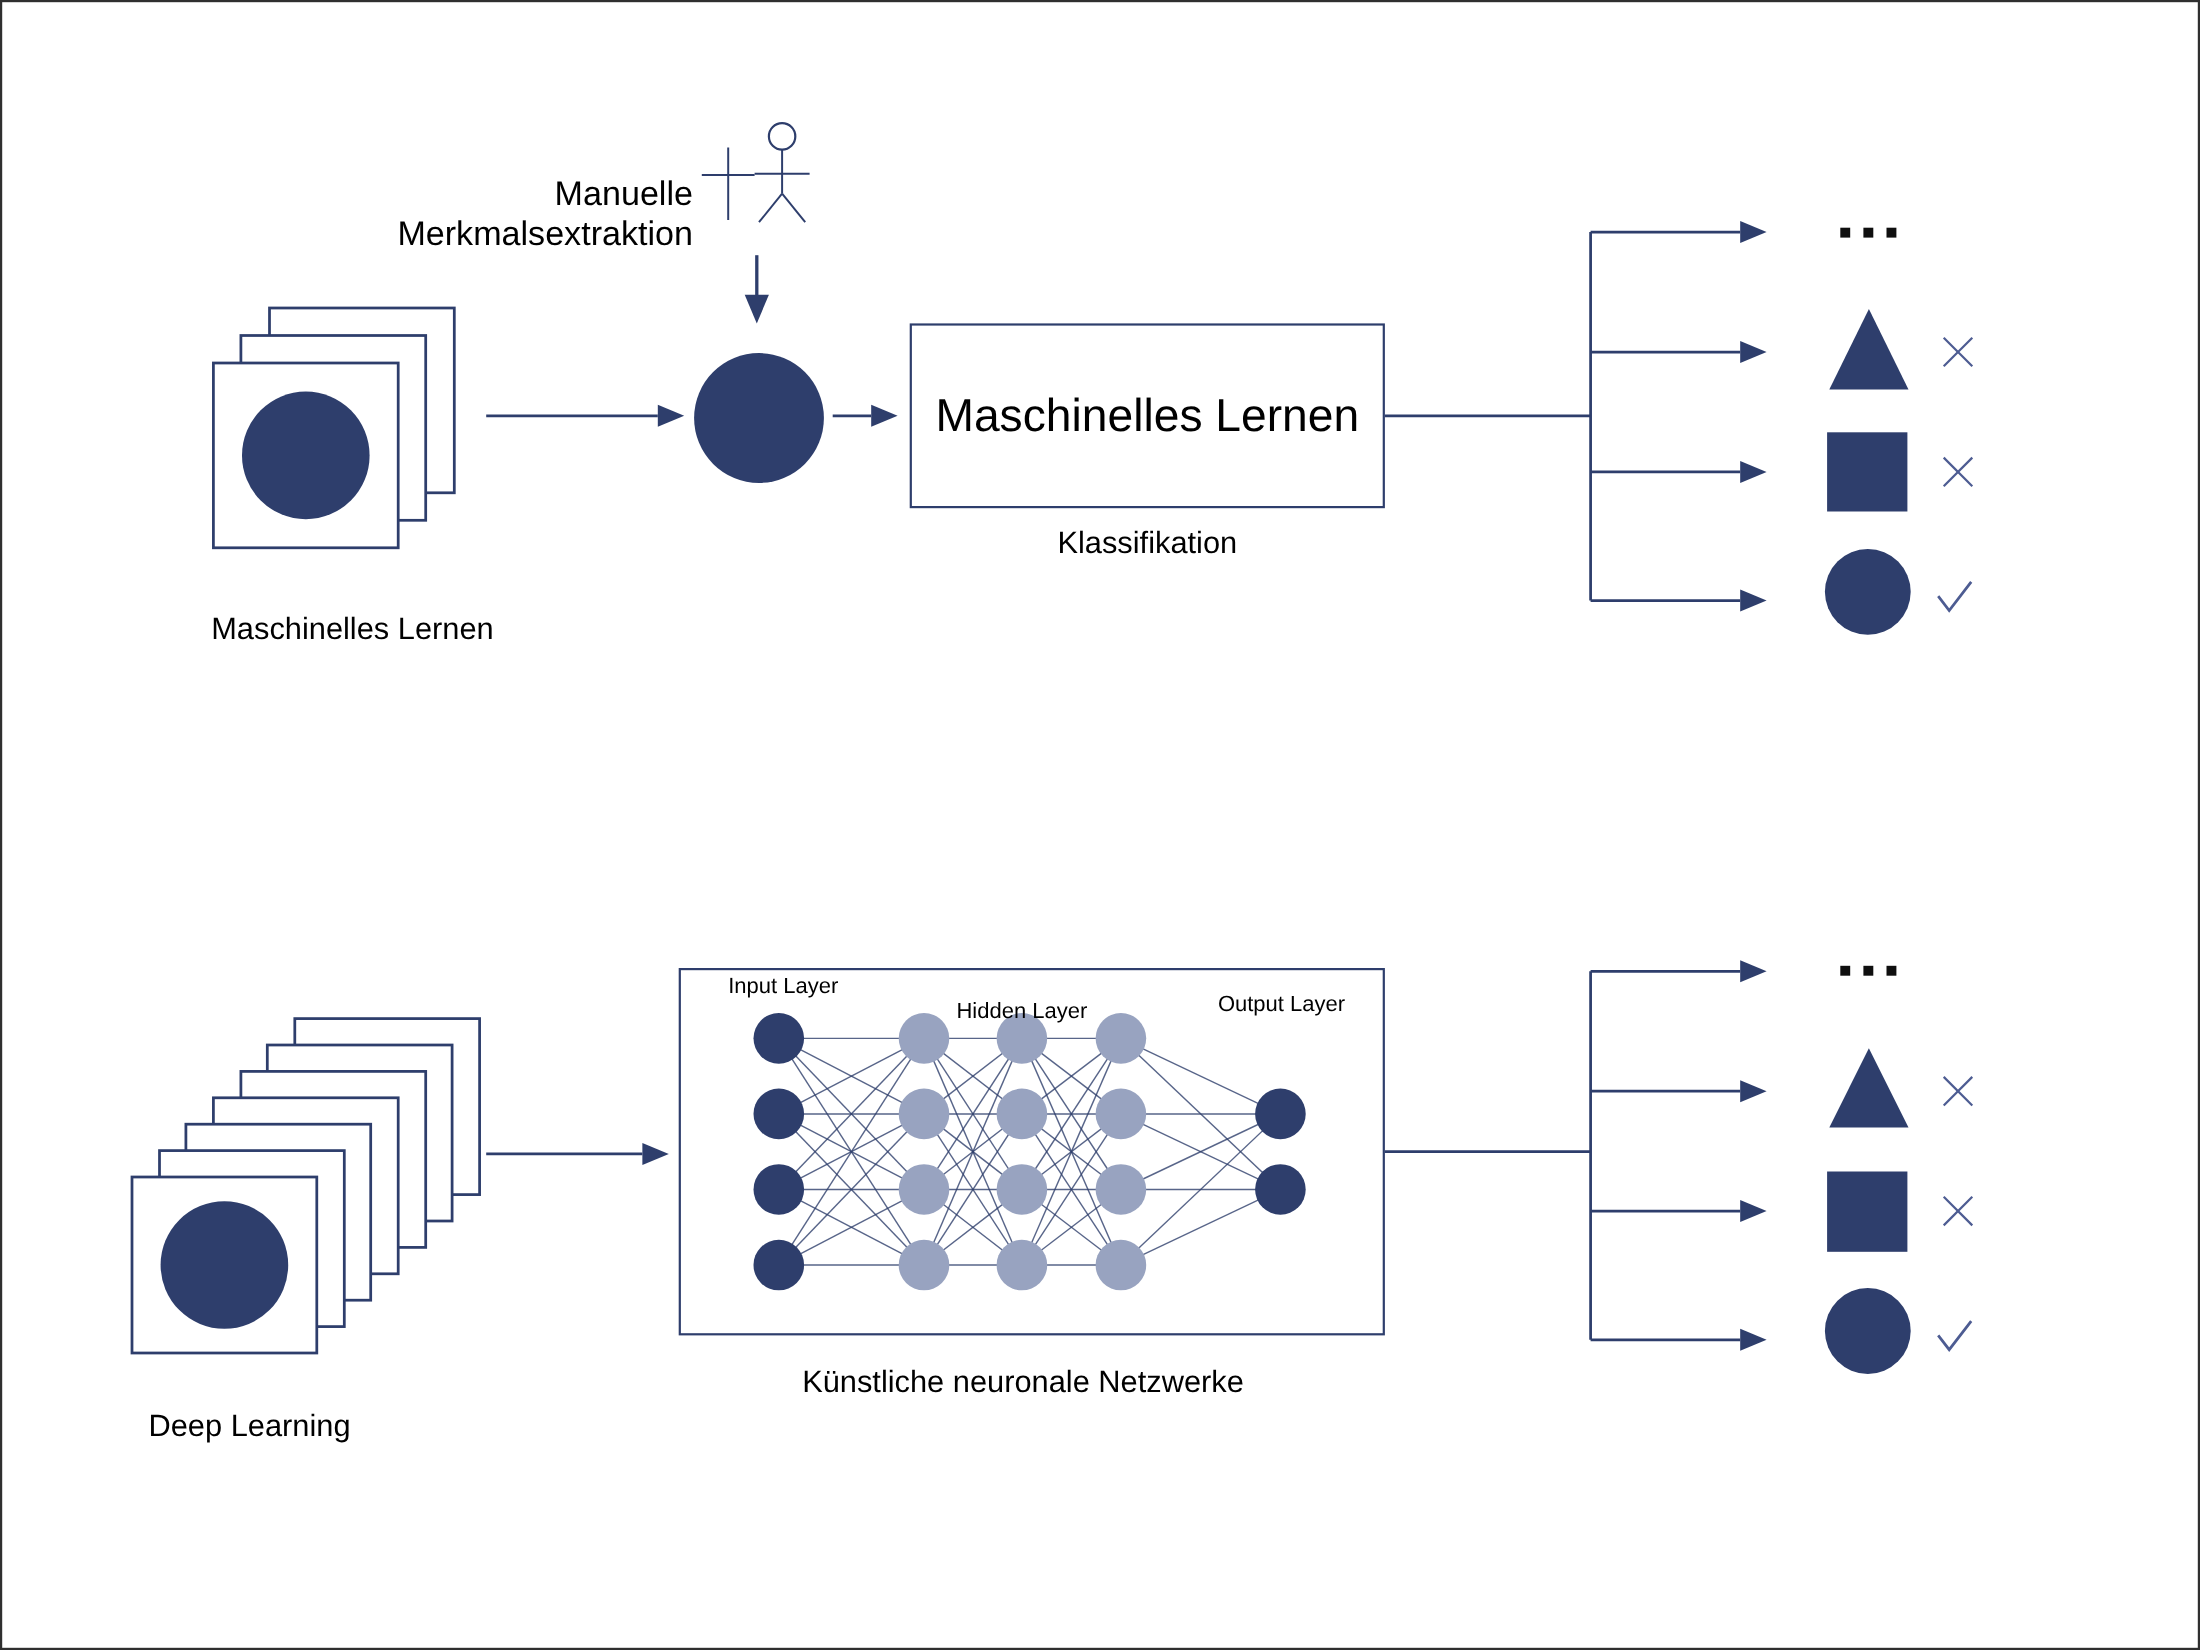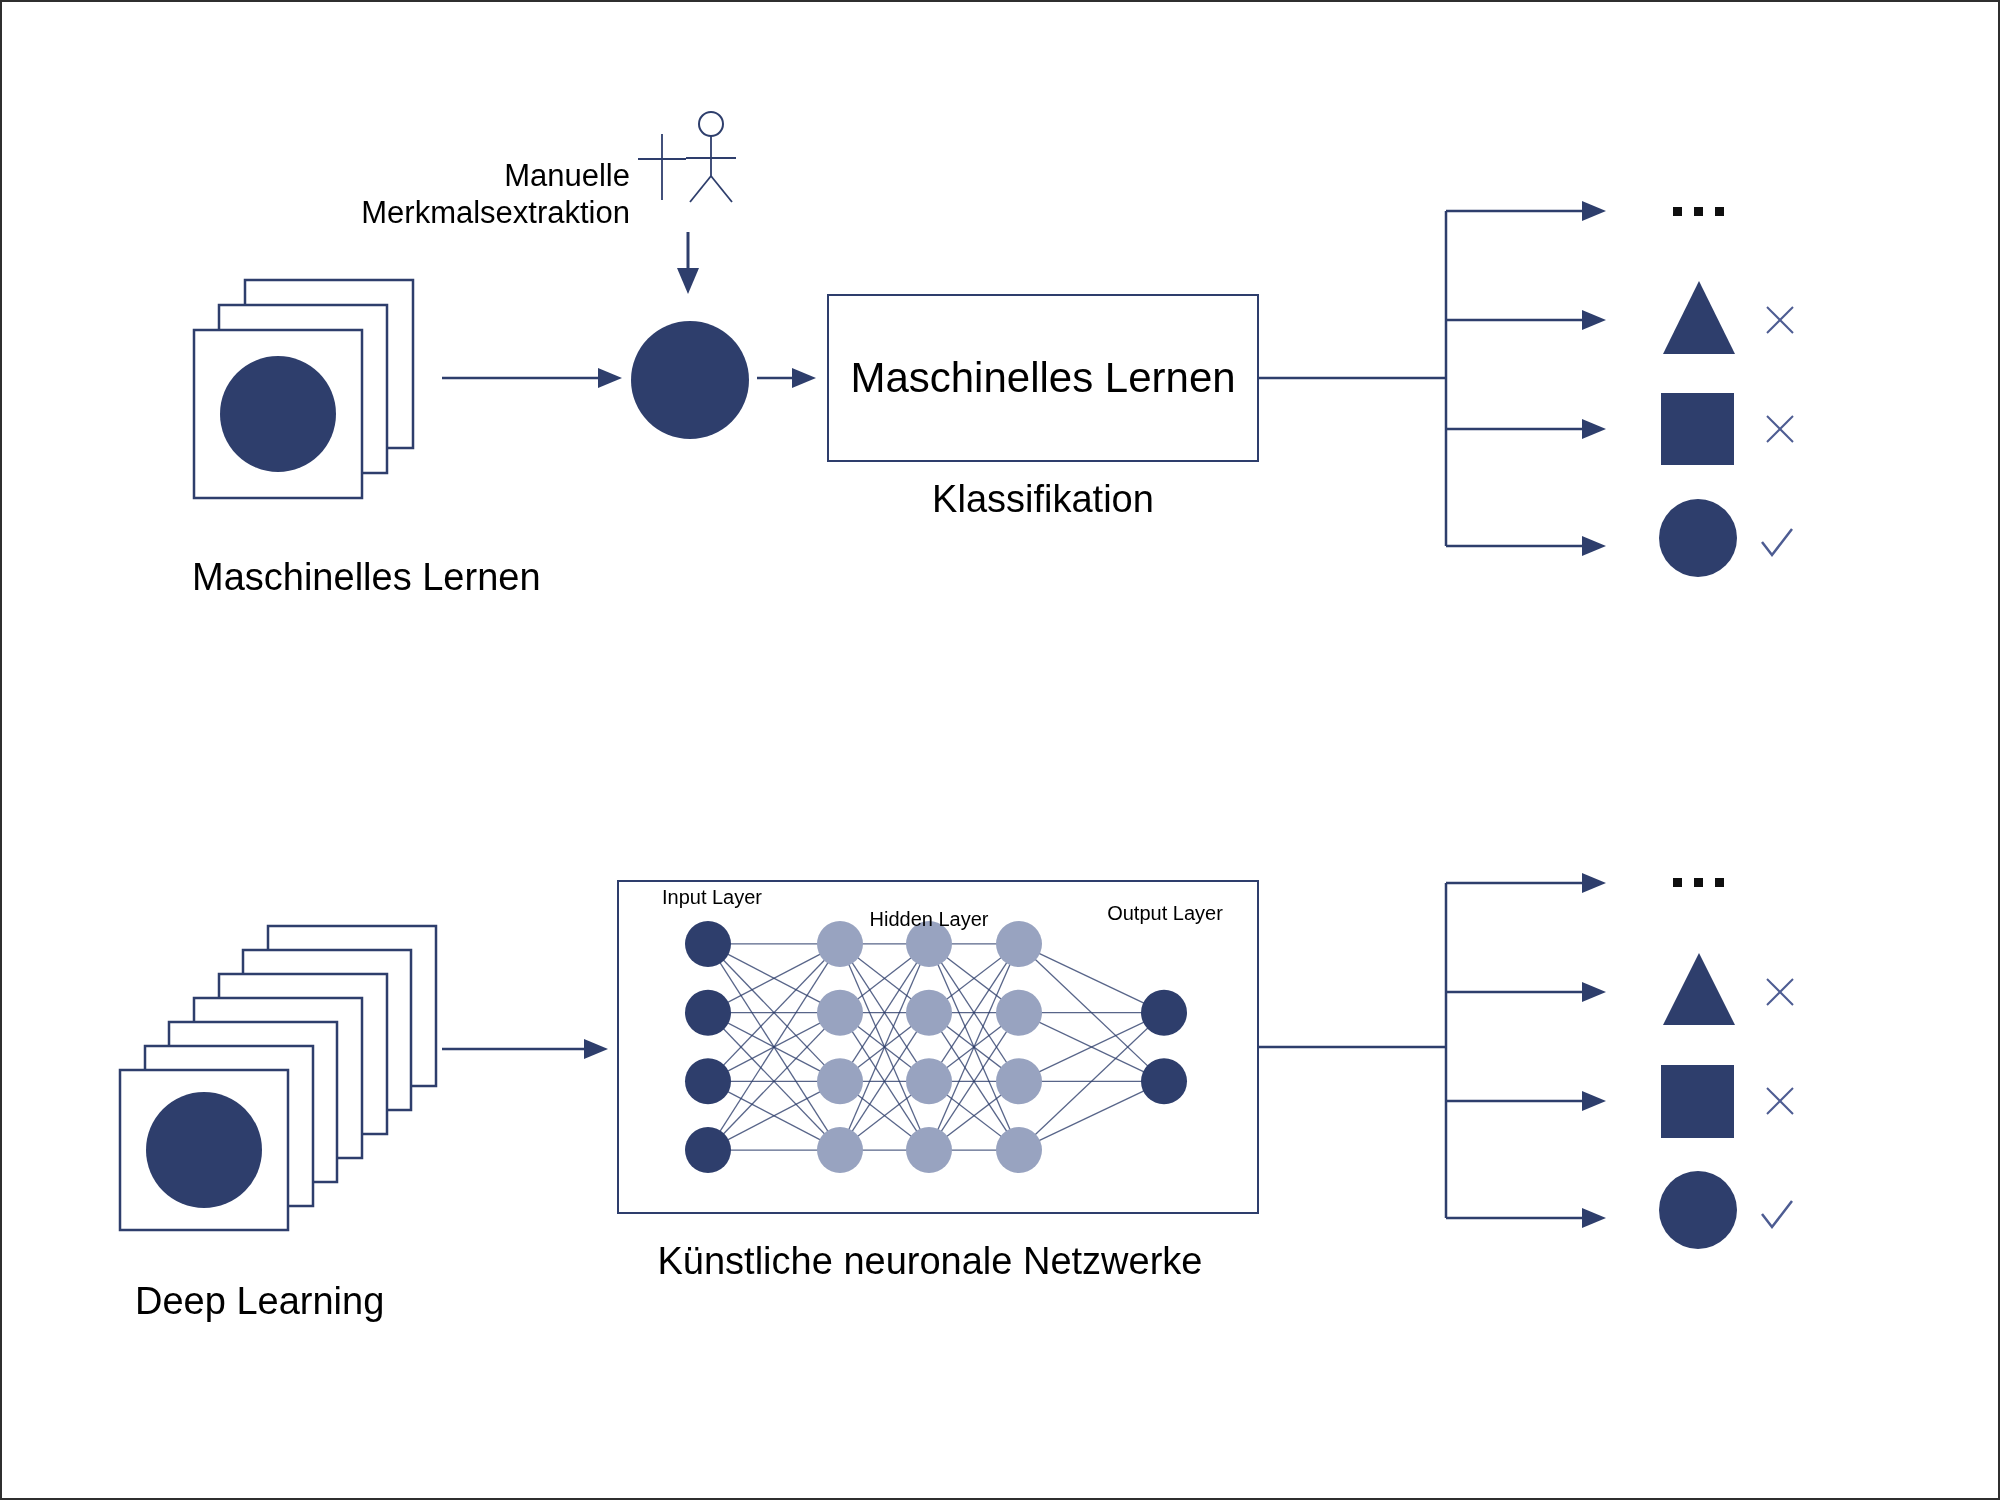--- a/index.html
+++ b/index.html
@@ -6,21 +6,21 @@
     --navy:#2e3e6c; --light:#98a3c0; --mark:#4d5c92; --dots:#0f0f0f; --text:#000000;
   }
   html,body{margin:0;padding:0;background:#fff;}
   .canvas{
     position:relative; width:2000px; height:1500px; background:#ffffff;
     font-family:"Liberation Sans", sans-serif; color:var(--text);
     border:2px solid #2f2f2f; box-sizing:border-box; overflow:hidden;
   }
   svg.layer{position:absolute; left:0; top:0; z-index:1;}
   .lbl{position:absolute; color:var(--text); white-space:nowrap; z-index:2;}
-  .big{font-size:38px;text-align:center;}
+  .big{font-size:28px;text-align:center;}
   .small-block{position:absolute; z-index:2; text-align:right; font-size:31px; line-height:37px; color:var(--text);}
   .tiny{font-size:20px;}
   .cx{transform:translateX(-50%);}
   .mlbox{
     position:absolute; left:825px; top:292px; width:432px; height:168px;
     border:2.5px solid var(--navy); box-sizing:border-box; background:transparent;
     display:flex; align-items:center; justify-content:center; font-size:42px; z-index:2;
   }
   .nnbox{
     position:absolute; left:615px; top:878px; width:642px; height:334px;

